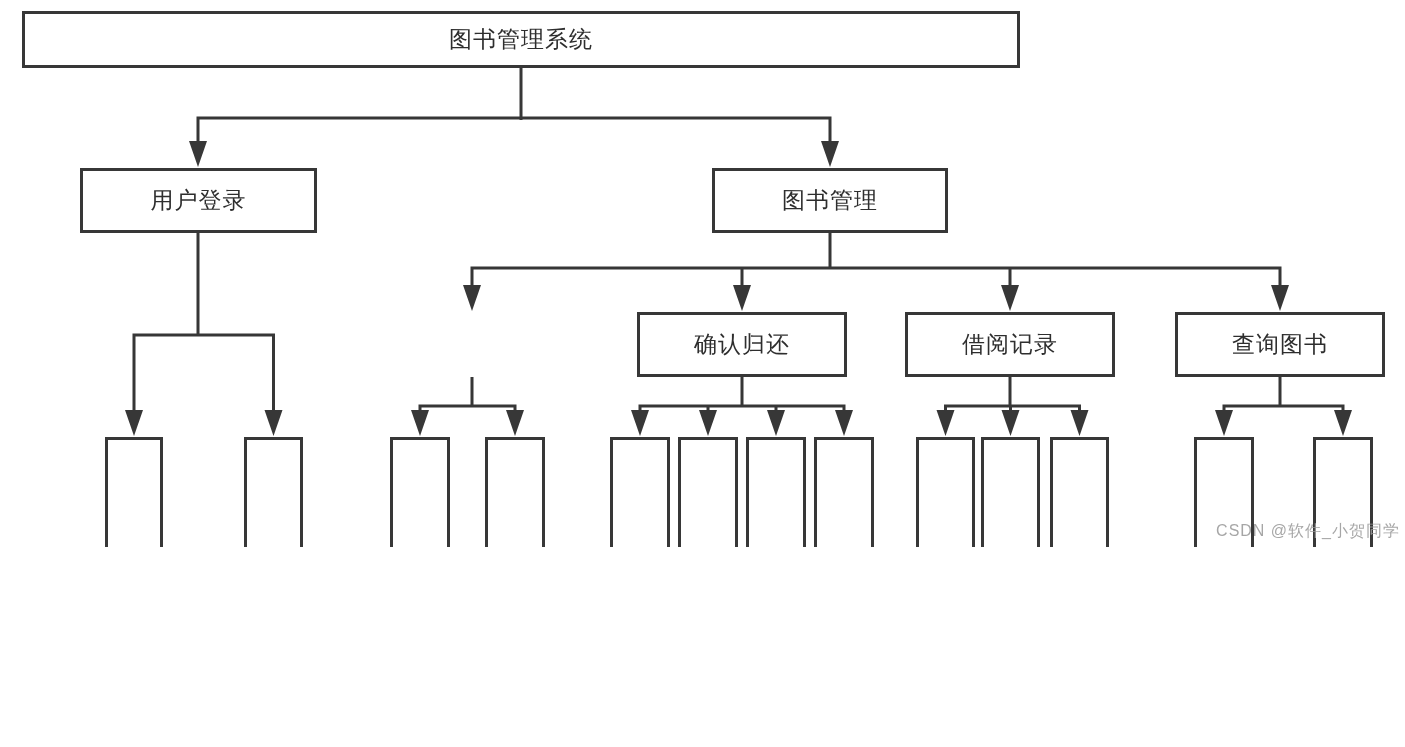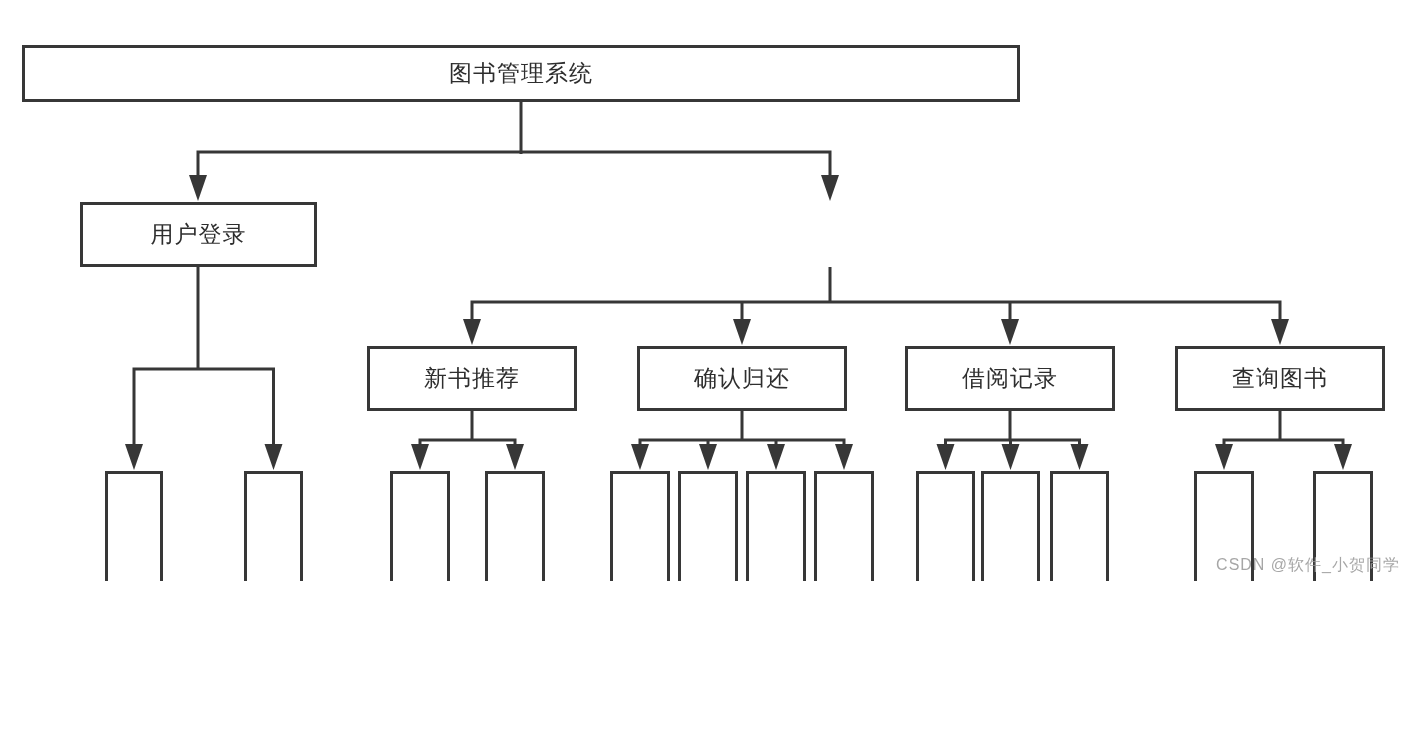--- a/index.html
+++ b/index.html
@@ -2,21 +2,20 @@
 <html><head>
 <meta charset="utf-8">
 <style>
   html,body { margin:0; padding:0; background:#ffffff; }
   #stage {
     position:relative;
     width:1405px; height:547px;
     background:#ffffff;
     font-family:"Liberation Sans","DejaVu Sans",sans-serif;
     overflow:hidden;
-    margin-top:34px;
   }
   #connectors {
     position:absolute; left:0; top:0; width:1405px; height:747px;
     pointer-events:none;
   }
   .node {
     position:absolute;
     background:#ffffff;
     border:3px solid #373737;
     box-sizing:border-box;
@@ -114,24 +113,24 @@
     </g>
   </svg>
 
   <div class="node h" style="left:22px;top:11px;width:998px;height:57px">
     <span class="lbl">图书管理系统</span>
   </div>
 
   <div class="node h" style="left:80px;top:168px;width:237px;height:65px">
     <span class="lbl">用户登录</span>
   </div>
+  <div class="node h" style="left:712px;top:168px;width:236px;height:65px">
+    <span class="lbl">图书管理</span>
+  </div>
 
-  <div class="node h" style="left:367px;top:312px;width:210px;height:65px">
-    <span class="lbl">新书推荐</span>
-  </div>
   <div class="node h" style="left:637px;top:312px;width:210px;height:65px">
     <span class="lbl">确认归还</span>
   </div>
   <div class="node h" style="left:905px;top:312px;width:210px;height:65px">
     <span class="lbl">借阅记录</span>
   </div>
   <div class="node h" style="left:1175px;top:312px;width:210px;height:65px">
     <span class="lbl">查询图书</span>
   </div>
 

